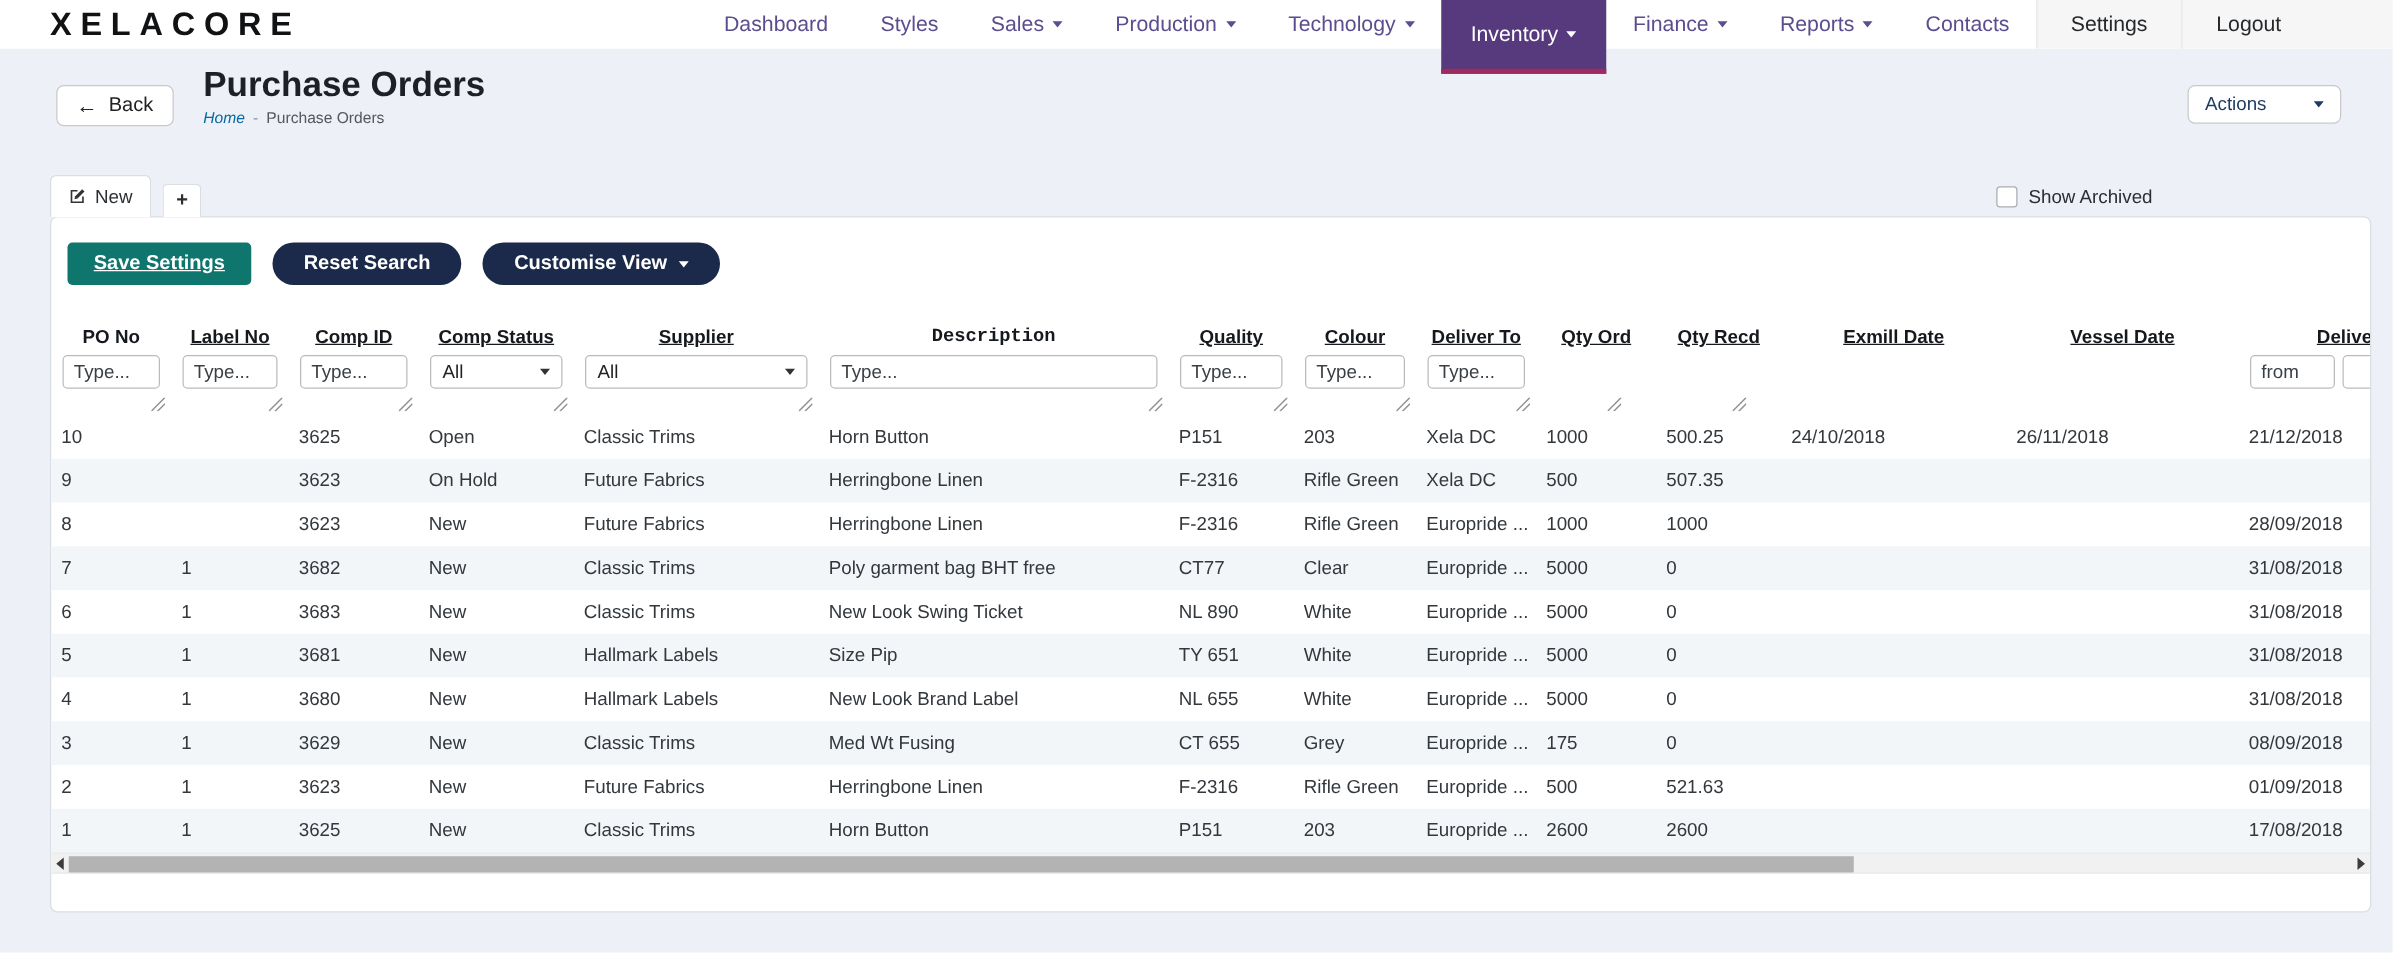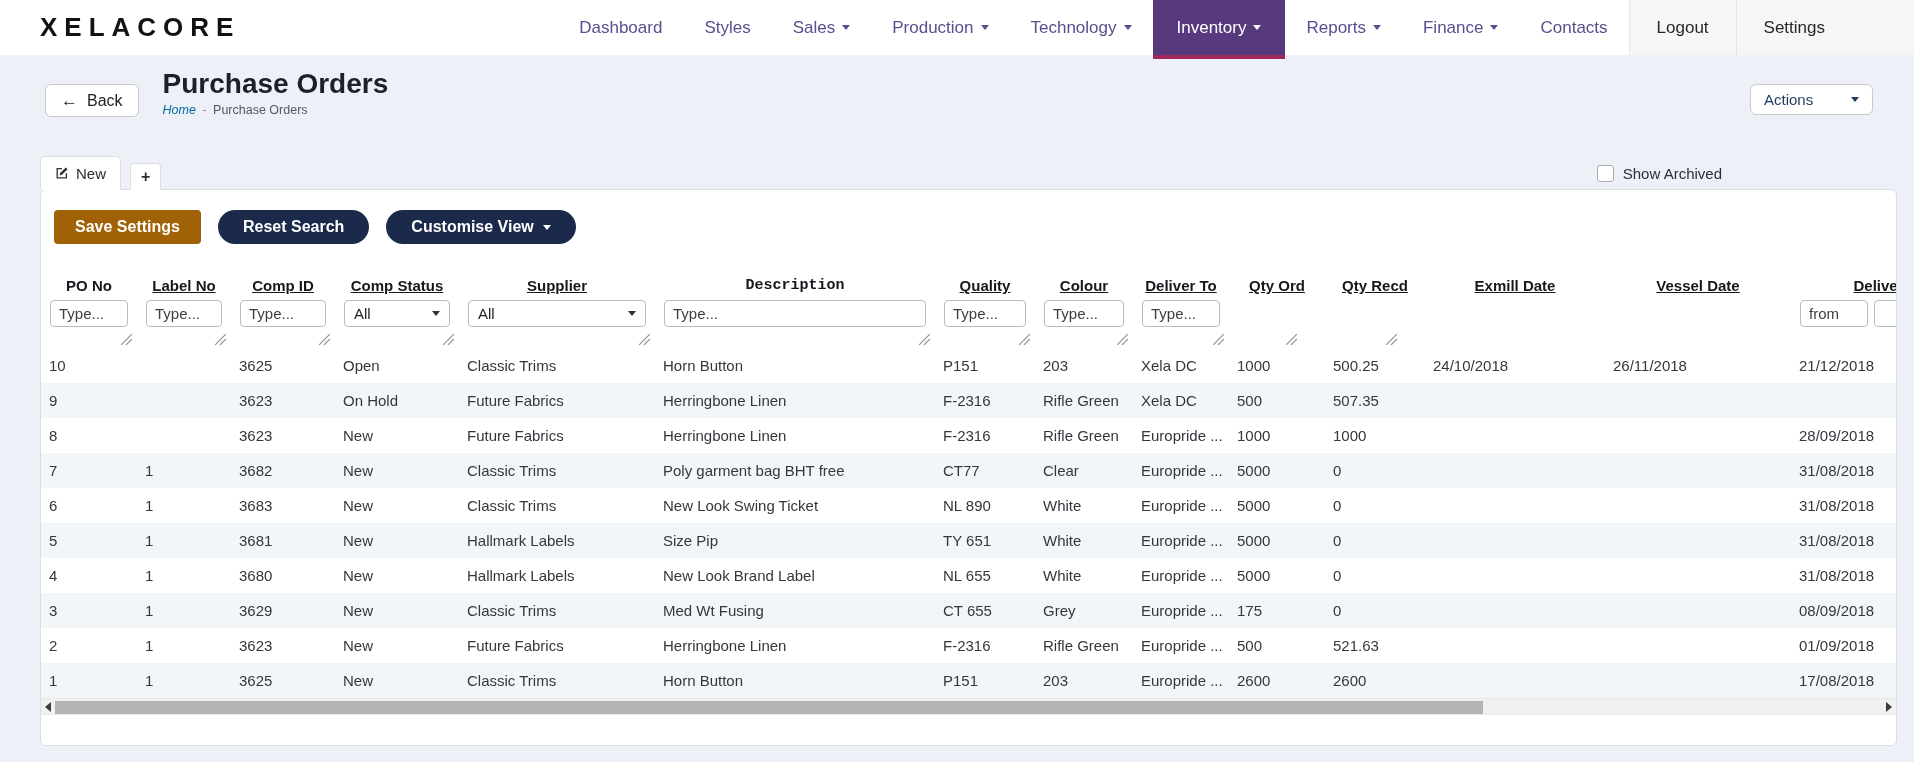--- a/index.html
+++ b/index.html
@@ -1,20 +1,20 @@
 <!DOCTYPE html>
 <html><head>
 <meta charset="utf-8">
 <style>
   * { margin:0; padding:0; box-sizing:border-box; }
   html,body { width:1914px; height:762px; overflow:hidden; }
   body { background:#edf0f7; font-family:"Liberation Sans","DejaVu Sans",sans-serif; }
 
   
-  .topnav { height:55px; background:#fff; display:flex; align-items:stretch; position:relative; z-index:5; }
+  .topnav { height:39px; background:#fff; display:flex; align-items:stretch; position:relative; z-index:5; }
   .logo { display:flex; align-items:center; padding-left:40px; width:320px;
           font-size:26px; font-weight:bold; letter-spacing:7px; color:#101214; }
   .nav-links { flex:1; display:flex; justify-content:flex-end; align-items:stretch; }
   .nav-item { display:flex; align-items:center; padding:0 21px; font-size:17px;
               color:#5b4d8e; cursor:pointer; white-space:nowrap; }
   .nav-item.active { background:#563a7d; color:#fff; padding:0 24px; height:59px;
                      border-bottom:4px solid #a02a5e; }
   .caret-down { display:inline-block; width:0; height:0;
                 border-left:4.5px solid transparent; border-right:4.5px solid transparent;
                 border-top:5.5px solid currentColor; margin-left:7px; }
@@ -51,21 +51,21 @@
                    gap:9px; font-size:15px; color:#2b2f33; }
   .checkbox { width:17px; height:17px; background:#fff; border:1px solid #a8adb2;
               border-radius:3px; cursor:pointer; }
 
   
   .panel { margin:0 17px 0 40px; background:#fff; border:1px solid #d9dee3; border-radius:6px;
            height:557px; overflow:hidden; position:relative; }
   .toolbar { display:flex; gap:17px; padding:20px 0 0 13px; }
   .btn { height:34px; display:flex; align-items:center; font-weight:bold; font-size:16px;
          color:#fff; cursor:pointer; border:none; font-family:inherit; }
-  .btn-primary { background:#a16207; border-radius:4px; padding:0 21px; }
+  .btn-primary { background:#0f766e; border-radius:4px; padding:0 21px;text-decoration:underline; }
   .btn-dark { background:#1b2a4a; border-radius:17px; padding:0 25px; }
   .btn-dark .caret-down { margin-left:9px; }
 
   
   .thead-row { display:flex; margin-top:24px; height:32px; align-items:flex-end; width:1970px; }
   .th { flex:none; display:flex; justify-content:center; padding-bottom:6px;
         font-size:15px; font-weight:bold; color:#15191d; white-space:nowrap; }
   .th.sortable span { text-decoration:underline; cursor:pointer; }
   .filter-row { display:flex; height:48px; width:1970px; }
   .fc { flex:none; position:relative; padding:0 9px; }
@@ -120,37 +120,37 @@
       </a>
     <a class="nav-item">
         <span>Technology</span>
         <span class="caret-down"></span>
       </a>
     <a class="nav-item active">
         <span>Inventory</span>
         <span class="caret-down"></span>
       </a>
     <a class="nav-item">
+        <span>Finance</span>
+        <span class="caret-down"></span>
+      </a>
+    <a class="nav-item">
         <span>Reports</span>
         <span class="caret-down"></span>
       </a>
     <a class="nav-item">
-        <span>Finance</span>
-        <span class="caret-down"></span>
-      </a>
-    <a class="nav-item">
         <span>Contacts</span>
       </a>
   </div>
   <div class="nav-side">
     <a class="nav-item">
+        <span>Settings</span>
+      </a>
+    <a class="nav-item">
         <span>Logout</span>
-      </a>
-    <a class="nav-item">
-        <span>Settings</span>
       </a>
   </div>
 </nav>
 
 <div class="page-header">
   <button class="back-btn">
     <span class="back-arrow">←</span>
     <span>Back</span>
   </button>
   <div class="title-wrap">

